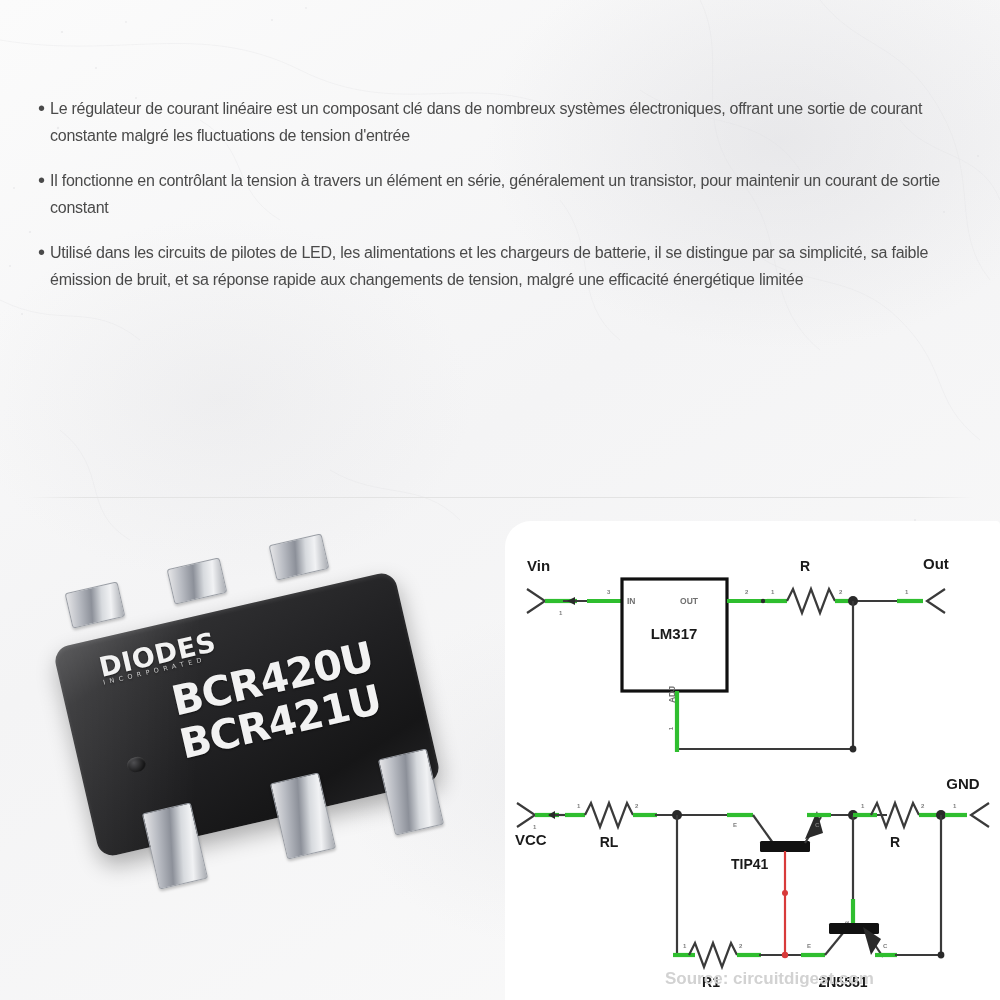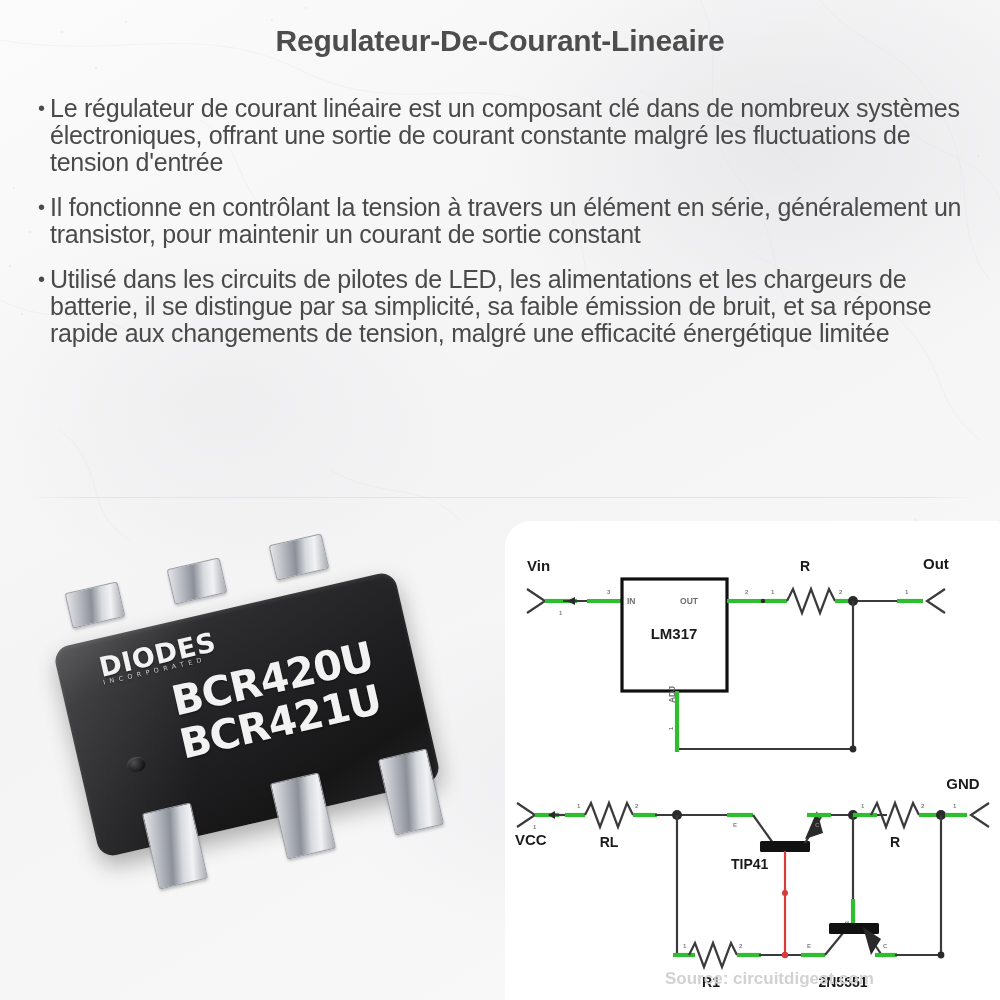--- a/index.html
+++ b/index.html
@@ -55,21 +55,21 @@
   .bullet-dot {
     width: 12px;
     flex: 0 0 12px;
     font-size: 20px;
     line-height: 27px;
     color: #4a4a4a;
     text-align: left;
   }
   .bullet-text {
     flex: 1 1 auto;
-    font-size: 25px;
+    font-size: 16px;
     line-height: 27px;
     color: #4a4a4a;
     letter-spacing: -0.25px;
   }
 
   
   #divider {
     position: absolute;
     left: 28px;
     top: 497px;
@@ -246,21 +246,20 @@
         <circle cx="30" cy="232" r="1.1"></circle>
       <circle cx="10" cy="266" r="1"></circle>
         <circle cx="22" cy="314" r="1"></circle>
       <circle cx="978" cy="156" r="1"></circle>
         <circle cx="944" cy="212" r="0.9"></circle>
       <circle cx="915" cy="520" r="1"></circle>
         <circle cx="965" cy="760" r="1.1"></circle>
     </g>
   </svg>
 
-  <div id="title">Regulateur-De-Courant-Lineaire</div>
 
   <div id="bullets">
     <div class="bullet">
       <div class="bullet-dot">•</div>
       <div class="bullet-text">Le régulateur de courant linéaire est un composant clé dans de nombreux systèmes électroniques, offrant une sortie de courant constante malgré les fluctuations de tension d'entrée</div>
     </div>
     <div class="bullet">
       <div class="bullet-dot">•</div>
       <div class="bullet-text">Il fonctionne en contrôlant la tension à travers un élément en série, généralement un transistor, pour maintenir un courant de sortie constant</div>
     </div>

